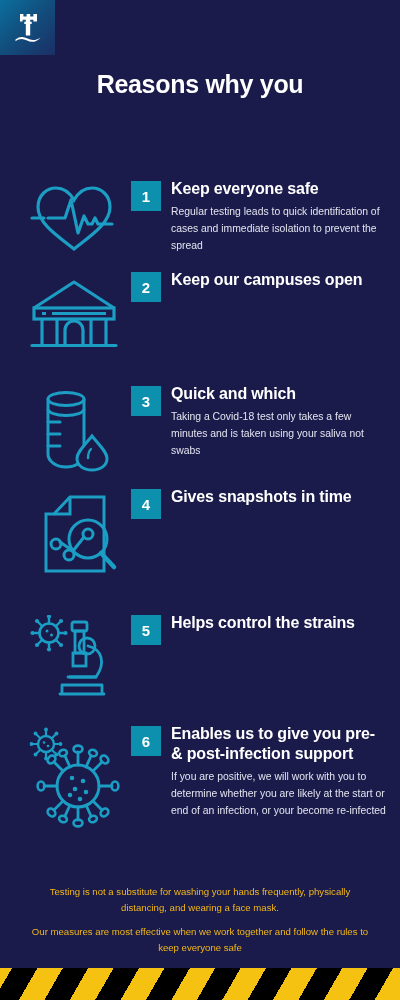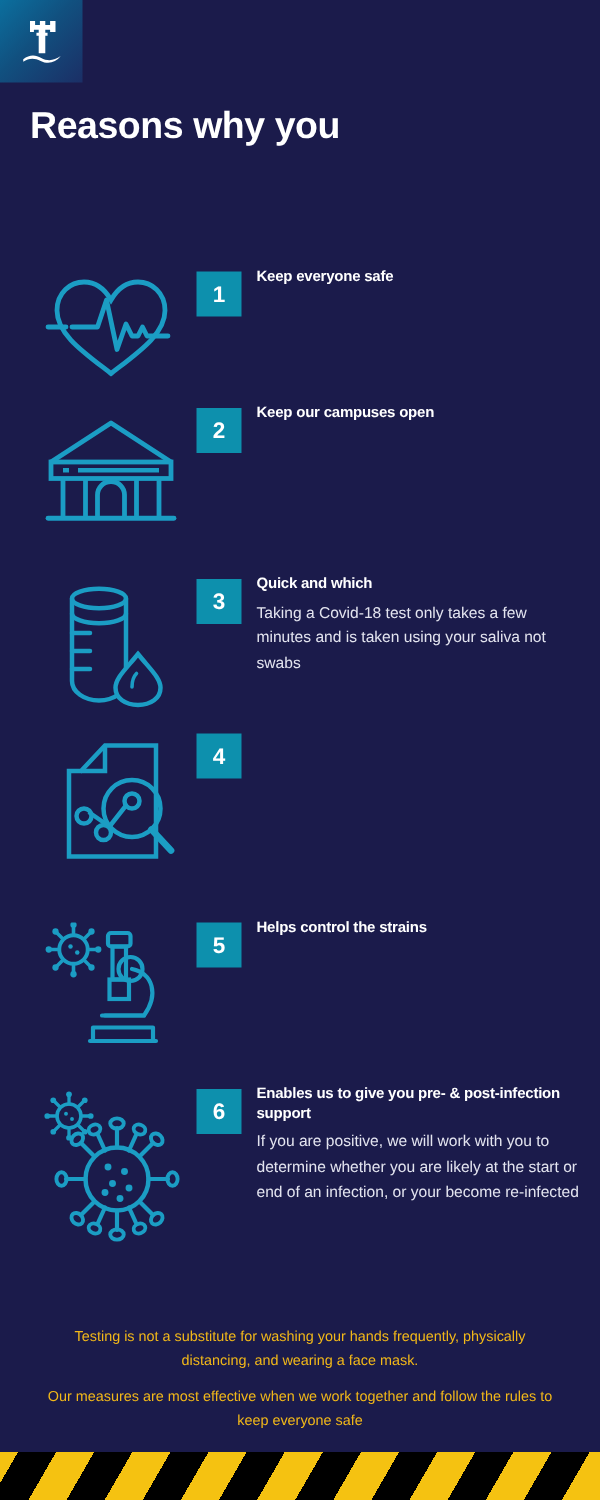--- a/index.html
+++ b/index.html
@@ -14,40 +14,40 @@
   
   .logo-box {
     position:absolute; left:0; top:0; width:55px; height:55px;
     background:linear-gradient(135deg,#0b6f9e 0%,#11507f 45%,#1b2f66 100%);
     display:flex; align-items:center; justify-content:center;
   }
 
   
   .title {
     position:absolute; left:20px; top:68px; width:360px;
-    text-align:left; color:#ffffff;
+    text-align:center; color:#ffffff;
     font-size:25px; font-weight:bold; line-height:1.32;
     letter-spacing:-0.3px;
   }
 
   
   .row { position:absolute; left:0; width:400px; }
   .icon-cell {
     position:absolute; left:18px; top:0; width:112px;
     display:flex; align-items:flex-start; justify-content:center;
   }
   .badge {
     position:absolute; left:131px; top:0;
     width:30px; height:30px; background:#0d90ad;
     color:#ffffff; font-size:15px; font-weight:bold;
     display:flex; align-items:center; justify-content:center;
   }
   .txt-cell { position:absolute; left:171px; top:-2px; width:215px; }
   .head {
-    color:#ffffff; font-size:10px; font-weight:bold;
+    color:#ffffff; font-size:16px; font-weight:bold;
     line-height:1.26; letter-spacing:-0.15px; margin-bottom:5px;
   }
   .body {
     color:#e3e4ef; font-size:10.4px; line-height:1.62;
   }
 
   
   .foot {
     position:absolute; left:30px; width:340px; text-align:center;
     color:#f2b819; font-size:9.6px; line-height:1.62;
@@ -83,20 +83,21 @@
   <div class="row" style="top:181px;">
     <div class="icon-cell">
       <svg width="96" height="74" viewBox="0 0 96 74">
         <path d="M48 68 C30 54 12 42 12 26 C12 14 21 7 30 7 C38 7 44 12 48 19 C52 12 58 7 66 7 C75 7 84 14 84 26 C84 42 66 54 48 68 Z" fill="none" stroke="#1b9dc4" stroke-width="3.2"></path>
         <path d="M6 37 h12 M22 37 h17 l6 -18 l7 33 l6 -17 l4 8 h4 l3 -6 l3 6 h14" fill="none" stroke="#1b9dc4" stroke-width="3.2" stroke-linejoin="round" stroke-linecap="round"></path>
       </svg>
     </div>
     <div class="badge">1</div>
     <div class="txt-cell">
       <div class="head">Keep everyone safe</div>
+      <div class="body">Regular testing leads to quick identification of cases and immediate isolation to prevent the spread</div>
     </div>
   </div>
 
   <div class="row" style="top:272px;">
     <div class="icon-cell">
       <svg width="96" height="82" viewBox="0 0 96 82">
         <path d="M8 36 L48 10 L88 36" fill="none" stroke="#1b9dc4" stroke-width="3.2" stroke-linejoin="round"></path>
         <rect x="8" y="36" width="80" height="11" fill="none" stroke="#1b9dc4" stroke-width="3.2"></rect>
         <line x1="16" y1="41.5" x2="20" y2="41.5" stroke="#1b9dc4" stroke-width="3"></line>
         <line x1="26" y1="41.5" x2="80" y2="41.5" stroke="#1b9dc4" stroke-width="3"></line>
@@ -142,20 +143,21 @@
         <circle cx="62" cy="50" r="19" fill="none" stroke="#1b9dc4" stroke-width="3"></circle>
         <line x1="75" y1="64" x2="88" y2="78" stroke="#1b9dc4" stroke-width="4.5" stroke-linecap="round"></line>
         <circle cx="30" cy="55" r="5" fill="none" stroke="#1b9dc4" stroke-width="3"></circle>
         <circle cx="43" cy="66" r="5" fill="none" stroke="#1b9dc4" stroke-width="3"></circle>
         <circle cx="62" cy="45" r="5" fill="none" stroke="#1b9dc4" stroke-width="3"></circle>
         <path d="M34 53 L47 62 M47 62 L58 48" fill="none" stroke="#1b9dc4" stroke-width="3" stroke-linecap="round"></path>
       </svg>
     </div>
     <div class="badge">4</div>
     <div class="txt-cell">
+      <div class="head">Gives snapshots in time</div>
     </div>
   </div>
 
   <div class="row" style="top:615px;">
     <div class="icon-cell">
       <svg width="96" height="86" viewBox="0 0 96 86">
         <g>
           <circle cx="23" cy="18" r="9.5" fill="none" stroke="#1b9dc4" stroke-width="2.6"></circle>
           <g stroke="#1b9dc4" stroke-width="2.4" stroke-linecap="round">
             <line x1="23" y1="8.5" x2="23" y2="2"></line>

